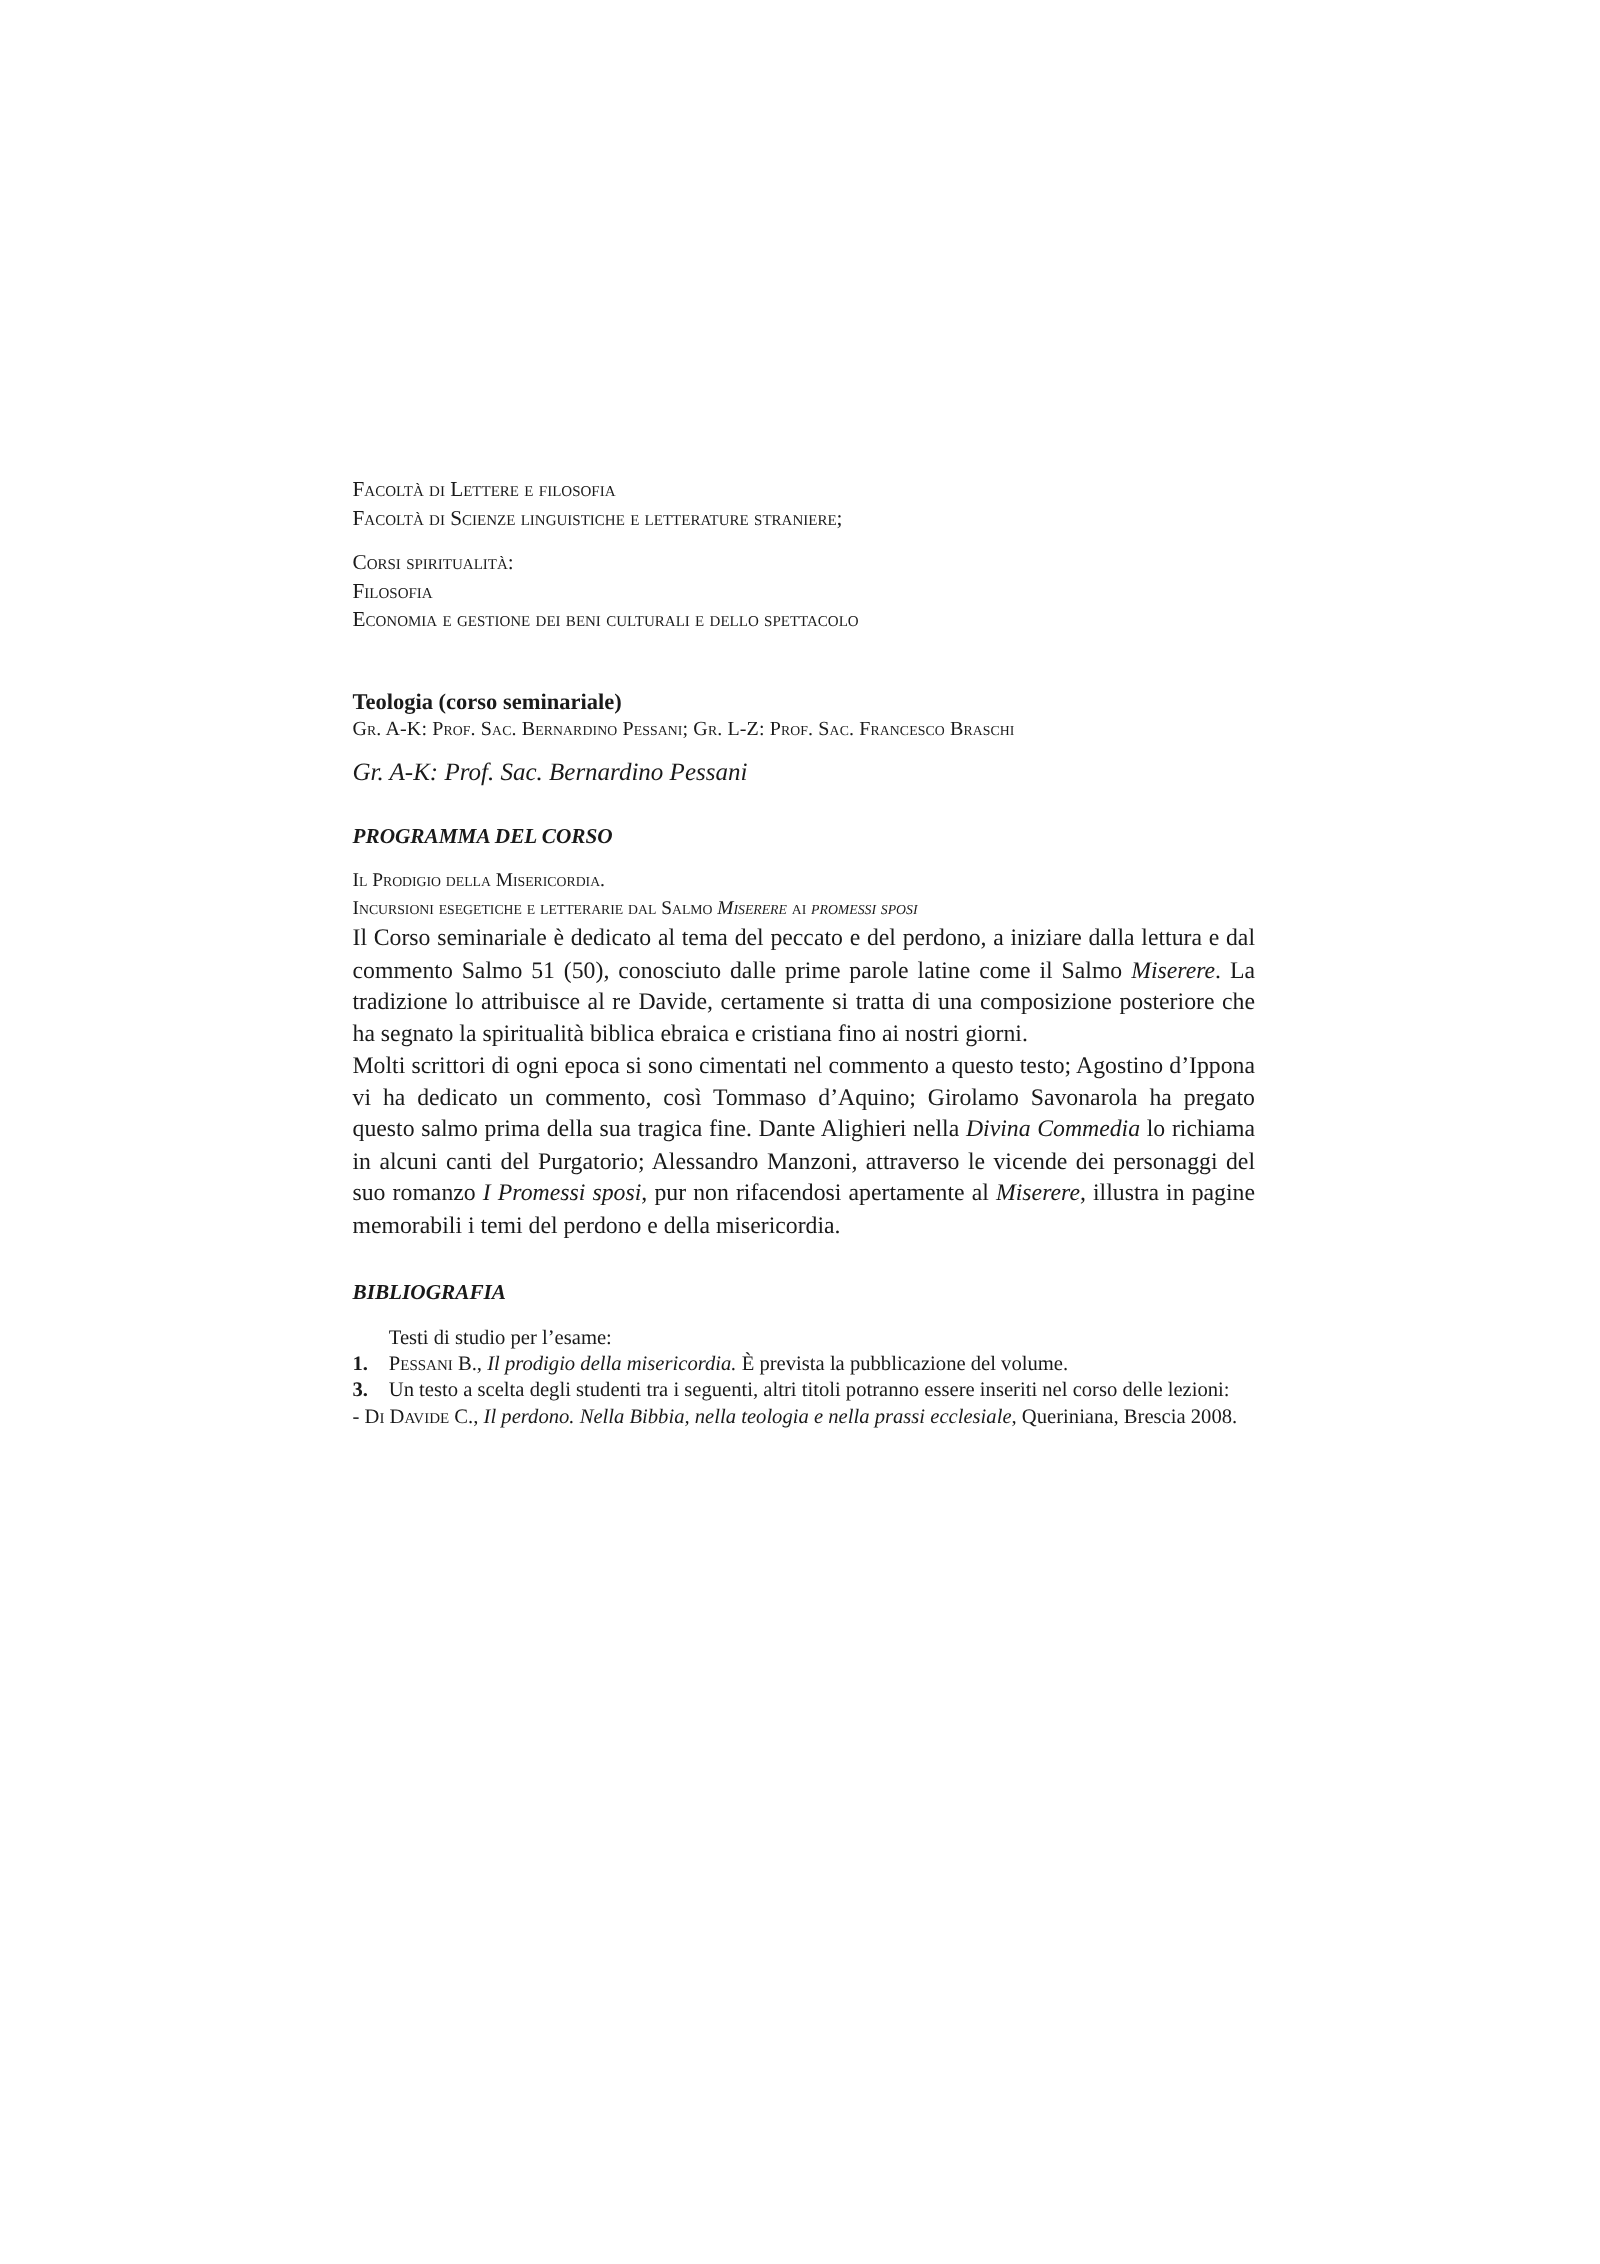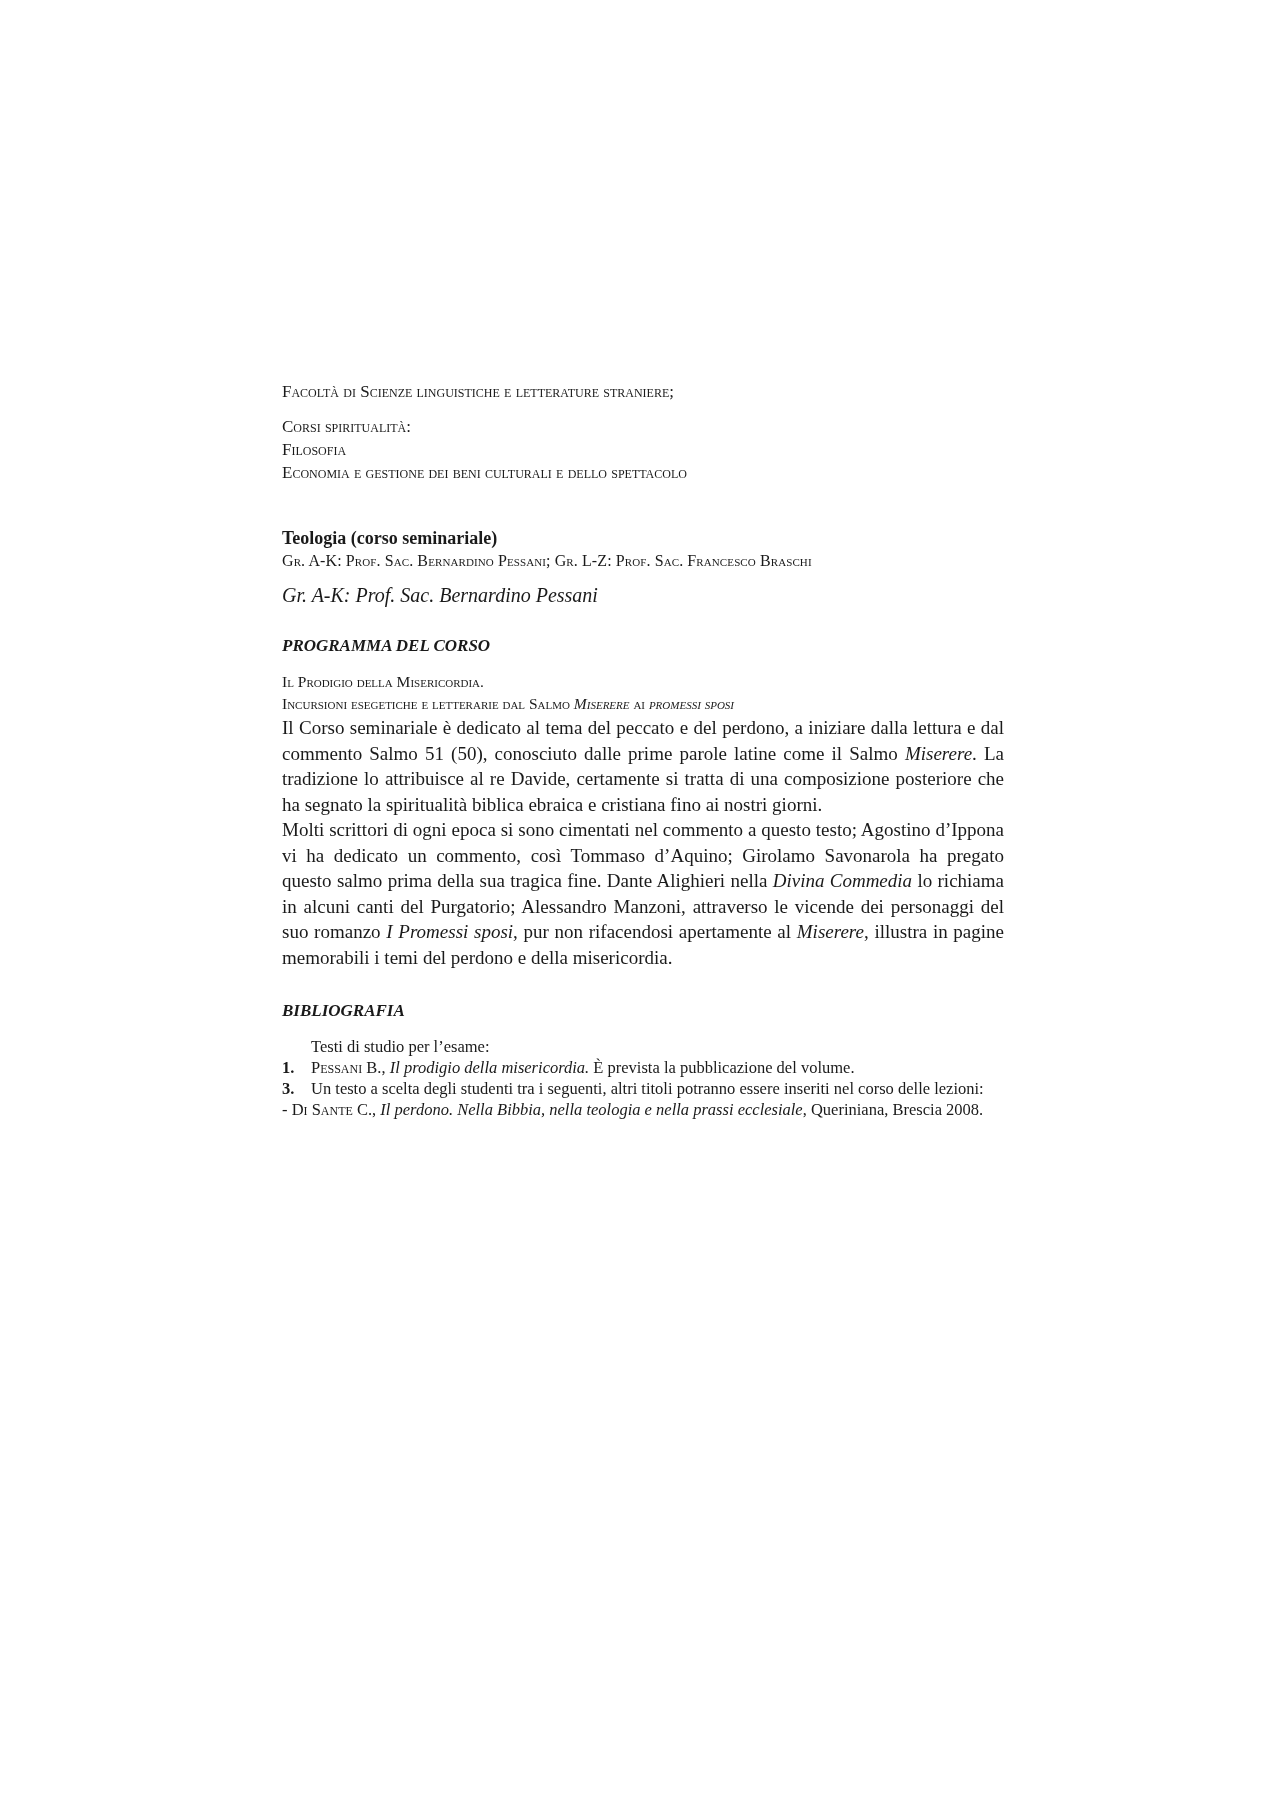--- a/index.html
+++ b/index.html
@@ -24,20 +24,21 @@
   .biblio .txt { flex: 1; text-align: justify; }
   .biblio .dash-item { padding-left: 29px; text-indent: -29px; text-align: justify; }
   i { font-style: italic; }
 </style>
 </head>
 <body>
 
 <div class="page">
 
   <div class="faculty faculty-block sc">
+    <div>Facoltà di Lettere e filosofia</div>
     <div>Facoltà di Scienze linguistiche e letterature straniere;</div>
   </div>
 
   <div class="faculty sc">
     <div>Corsi spiritualità:</div>
     <div>Filosofia</div>
     <div>Economia e gestione dei beni culturali e dello spettacolo</div>
   </div>
 
   <div class="course-title">Teologia (corso seminariale)</div>
@@ -64,16 +65,16 @@
     <div class="item">
       <span class="num">1.</span>
       <span class="txt"><span class="sc">Pessani B.</span><span>, </span><i>Il prodigio della misericordia.</i><span> È prevista la pubblicazione del volume.</span></span>
     </div>
 
     <div class="item">
       <span class="num">3.</span>
       <span class="txt">Un testo a scelta degli studenti tra i seguenti, altri titoli potranno essere inseriti nel corso delle lezioni:</span>
     </div>
 
-    <div class="dash-item"><span>- </span><span class="sc">Di Sante C.</span><span>, </span><i>Il perdono. Nella Bibbia, nella teologia e nella prassi ecclesiale</i><span>, Queriniana, Brescia 2008.</span></div>
+    <div class="dash-item"><span>- </span><span class="sc">Di Davide C.</span><span>, </span><i>Il perdono. Nella Bibbia, nella teologia e nella prassi ecclesiale</i><span>, Queriniana, Brescia 2008.</span></div>
   </div>
 
 </div>
 
 </body></html>

